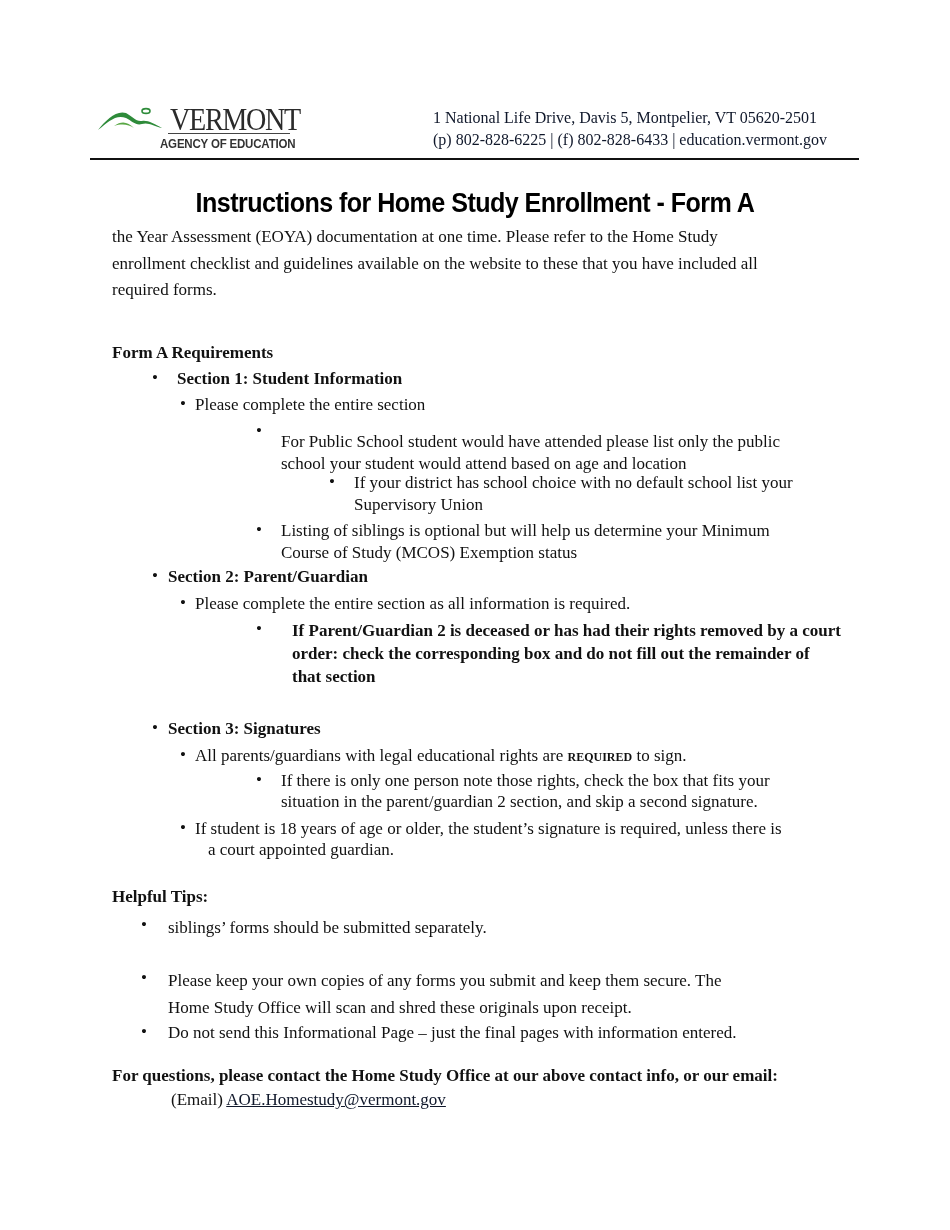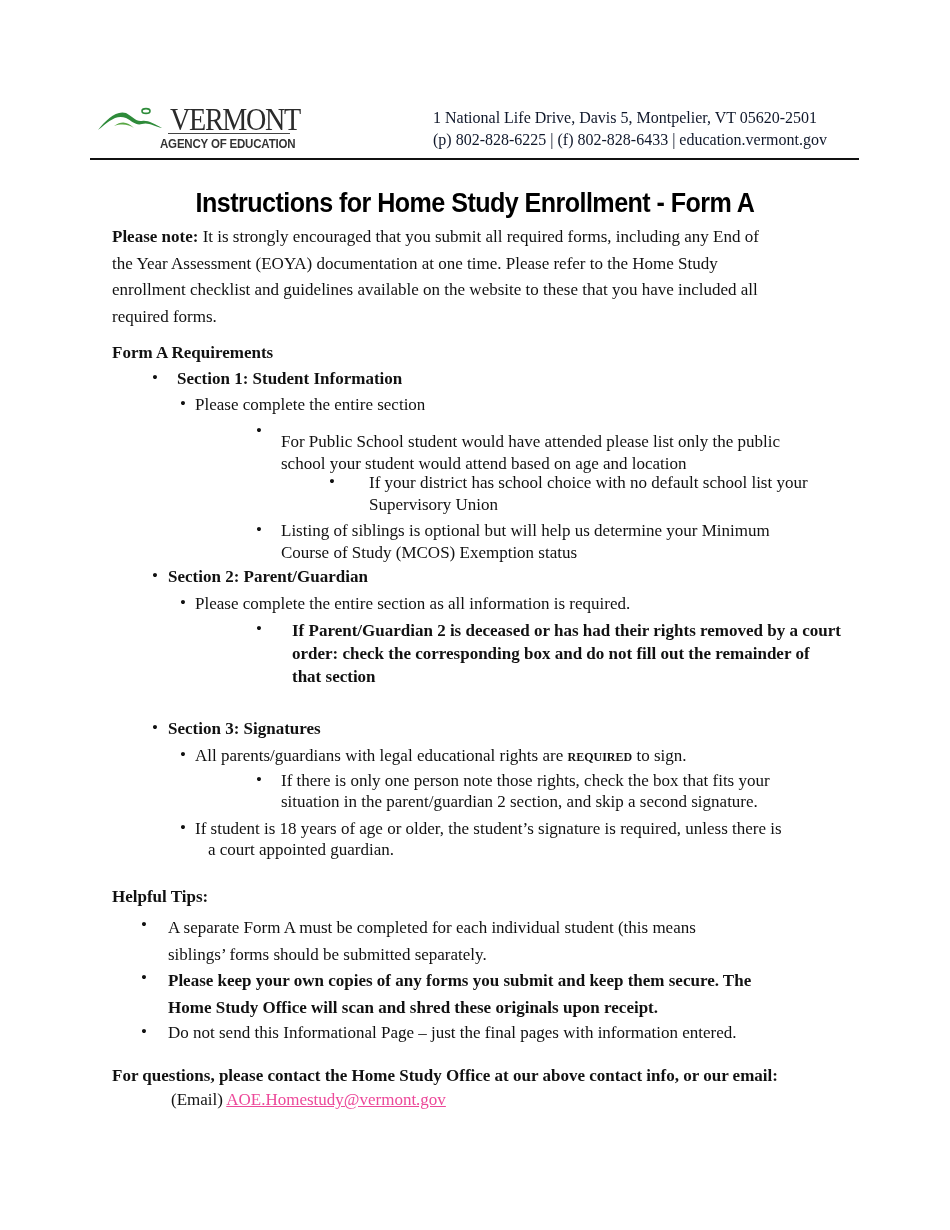--- a/index.html
+++ b/index.html
@@ -9,21 +9,21 @@
   .b { font-weight:bold; }
   .logo { left:96px; top:104px; width:200px; height:50px; }
   .logo-word { left:170px; top:101px; font-family:"Liberation Serif", serif; font-size:32px; letter-spacing:-1.5px; color:#2b2b2b; transform:scaleX(0.88); transform-origin:left top; }
   .logo-line { left:168px; top:133px; width:122px; height:1px; background:#444; }
   .logo-sub { left:160px; top:137px; font-family:"Liberation Sans", sans-serif; font-weight:bold; font-size:12.5px; color:#333; letter-spacing:-0.2px; transform:scaleX(0.92); transform-origin:left top; }
   .addr { left:433px; font-size:16px; line-height:20px; color:#0f172a; }
   .hr { left:90px; top:158px; width:769px; height:2px; background:#111; }
   .title { left:0; width:950px; top:188px; text-align:center; font-family:"Liberation Sans", sans-serif; font-weight:bold; font-size:27px; letter-spacing:-0.6px; transform:scaleX(0.93); transform-origin:center top; color:#000; }
   .para { left:112px; width:740px; font-size:17px; line-height:26.7px; }
   .dot { position:absolute; font-size:17px; }
-  a.link { color:#ec4899; text-decoration:underline; }
+  a.link { color:#0f172a; text-decoration:underline; }
 </style>
 </head>
 <body>
 
 <div class="abs logo">
   <svg width="80" height="34" viewBox="0 0 80 34">
     <path d="M2 26 C12 18, 20 10, 30 14 C36 17, 40 22, 46 20 C52 18, 58 22, 66 24 C58 20, 52 16, 46 17 C40 18, 36 12, 30 9 C20 6, 10 16, 2 26 Z" fill="#2e8b3a"></path>
     <path d="M18 22 C26 16, 32 18, 38 24 C33 21, 27 19, 18 22 Z" fill="#5aa846"></path>
     <ellipse cx="50" cy="7" rx="4" ry="2.4" fill="none" stroke="#2e8b3a" stroke-width="1.6"></ellipse>
   </svg>
@@ -32,40 +32,39 @@
 <div class="abs logo-line"></div>
 <div class="abs logo-sub">AGENCY OF EDUCATION</div>
 
 <div class="abs addr" style="top:108px;">1 National Life Drive, Davis 5, Montpelier, VT 05620-2501</div>
 <div class="abs addr" style="top:130px;">(p) 802-828-6225 | (f) 802-828-6433 | education.vermont.gov</div>
 <div class="abs hr"></div>
 
 <div class="abs title">Instructions for Home Study Enrollment - Form A</div>
 
 <div class="abs para" style="top:224px;">
-  <div><span class="b">Please note:</span><span> It is strongly encouraged that you submit all required forms, including any End of</span></div>
   <div>the Year Assessment (EOYA) documentation at one time. Please refer to the Home Study</div>
   <div>enrollment checklist and guidelines available on the website to these that you have included all</div>
   <div>required forms.</div>
 </div>
 
 <div class="abs serif b" style="left:112px; top:342px;">Form A Requirements</div>
 
 <span class="dot" style="left:152px; top:368px;">•</span>
 <div class="abs serif b" style="left:177px; top:368px;">Section 1: Student Information</div>
 <span class="dot" style="left:180px; top:394px;">•</span>
 <div class="abs serif" style="left:195px; top:394px;">Please complete the entire section</div>
 
 <span class="dot" style="left:256px; top:421px;">•</span>
 <div class="abs serif" style="left:281px; top:421px;margin-top:10px;">
   <div>For Public School student would have attended please list only the public</div>
   <div>school your student would attend based on age and location</div>
 </div>
 <span class="dot" style="left:329px; top:472px;">•</span>
-<div class="abs serif" style="left:354px; top:472px;margin-left:15px;">
+<div class="abs serif" style="left:354px; top:472px;">
   <div>If your district has school choice with no default school list your</div>
   <div>Supervisory Union</div>
 </div>
 <span class="dot" style="left:256px; top:520px;">•</span>
 <div class="abs serif" style="left:281px; top:520px;">
   <div>Listing of siblings is optional but will help us determine your Minimum</div>
   <div>Course of Study (MCOS) Exemption status</div>
 </div>
 
 <span class="dot" style="left:152px; top:566px;">•</span>
@@ -90,25 +89,24 @@
 </div>
 <span class="dot" style="left:180px; top:818px;">•</span>
 <div class="abs serif" style="left:195px; top:818px; line-height:21px;">
   <div>If student is 18 years of age or older, the student’s signature is required, unless there is</div>
   <div style="padding-left:13px;">a court appointed guardian.</div>
 </div>
 
 <div class="abs serif b" style="left:112px; top:886px;">Helpful Tips:</div>
 <span class="dot" style="left:141px; top:915px;">•</span>
 <div class="abs serif" style="left:168px; top:915px; line-height:26.5px;">
-  <div>A separate Form A must be completed for each individual student (this means</div>
   <div>siblings’ forms should be submitted separately.</div>
 </div>
 <span class="dot" style="left:141px; top:968px;">•</span>
-<div class="abs serif" style="left:168px; top:968px; line-height:26.5px;font-weight:bold;">
+<div class="abs serif" style="left:168px; top:968px; line-height:26.5px;">
   <div>Please keep your own copies of any forms you submit and keep them secure. The</div>
   <div>Home Study Office will scan and shred these originals upon receipt.</div>
 </div>
 <span class="dot" style="left:141px; top:1022px;">•</span>
 <div class="abs serif" style="left:168px; top:1022px;">Do not send this Informational Page – just the final pages with information entered.</div>
 
 <div class="abs serif b" style="left:112px; top:1065px;">For questions, please contact the Home Study Office at our above contact info, or our email:</div>
 <div class="abs serif" style="left:171px; top:1089px;">
   <span>(Email) </span><a class="link" href="#">AOE.Homestudy@vermont.gov</a>
 </div>

